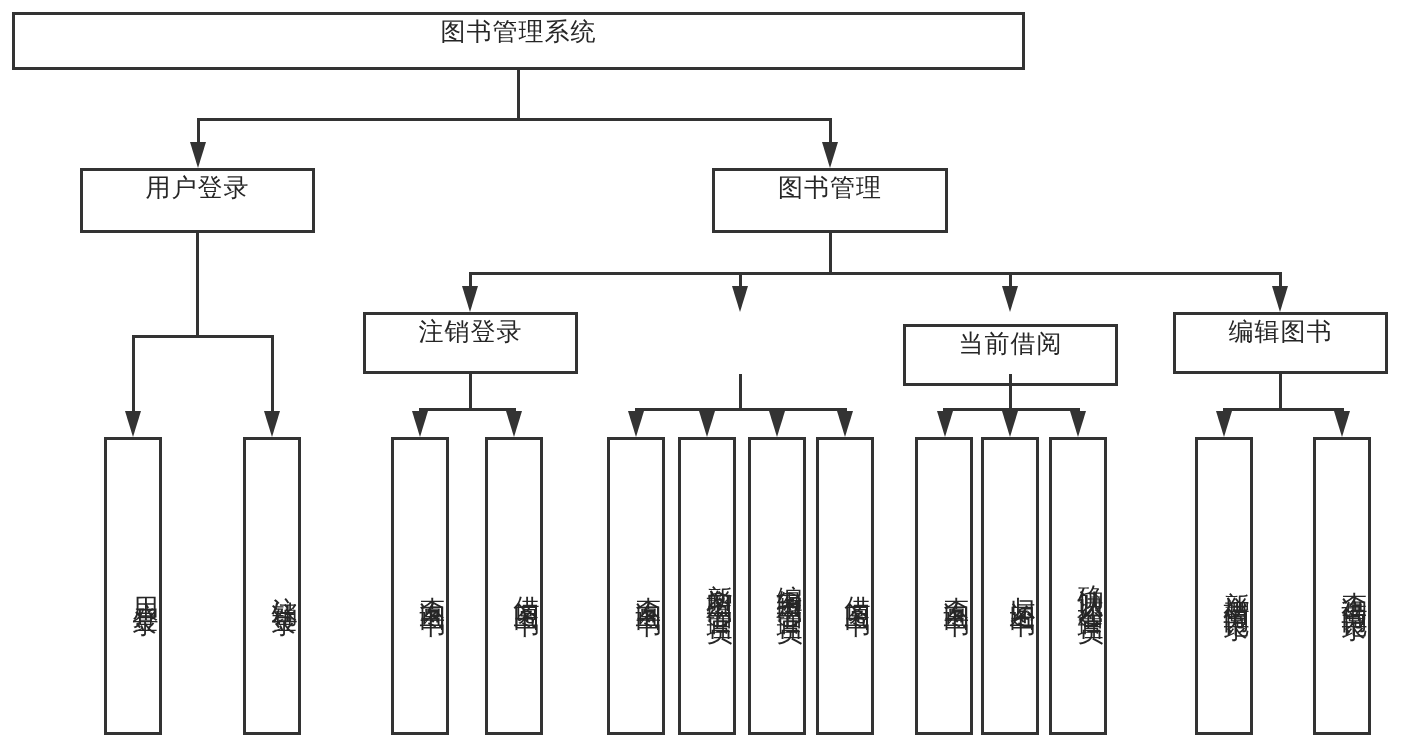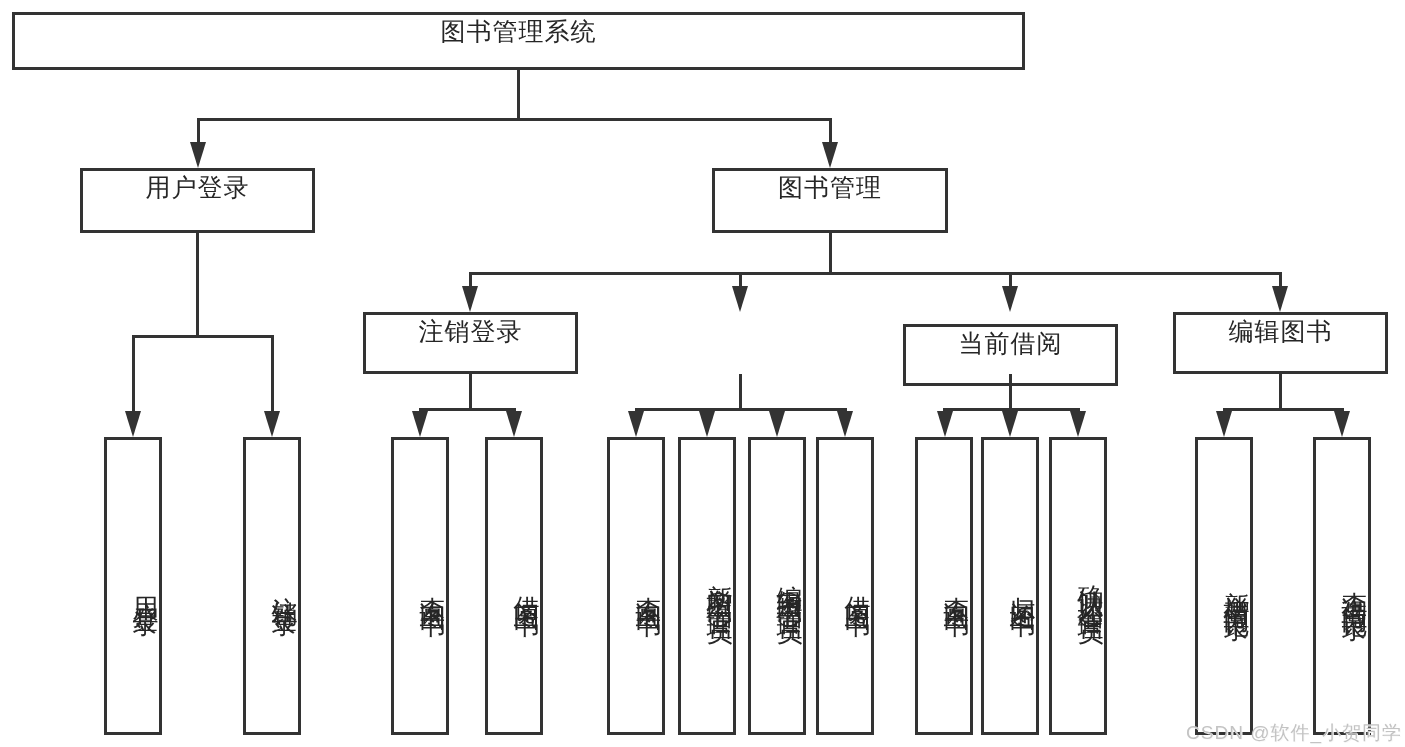--- a/index.html
+++ b/index.html
@@ -171,15 +171,14 @@
     <span>确认归还（管理员）</span>
   </div>
 
   <div class="box leaf" style="left:1195px; top:437px; width:58px; height:298px;">
     <span>新增借阅记录</span>
   </div>
   <div class="box leaf" style="left:1313px; top:437px; width:58px; height:298px;">
     <span>查询借阅记录</span>
   </div>
 
-  <div class="watermark">CSDN @软件_小贺同学</div>
 
 </div>
 
 </body></html>

